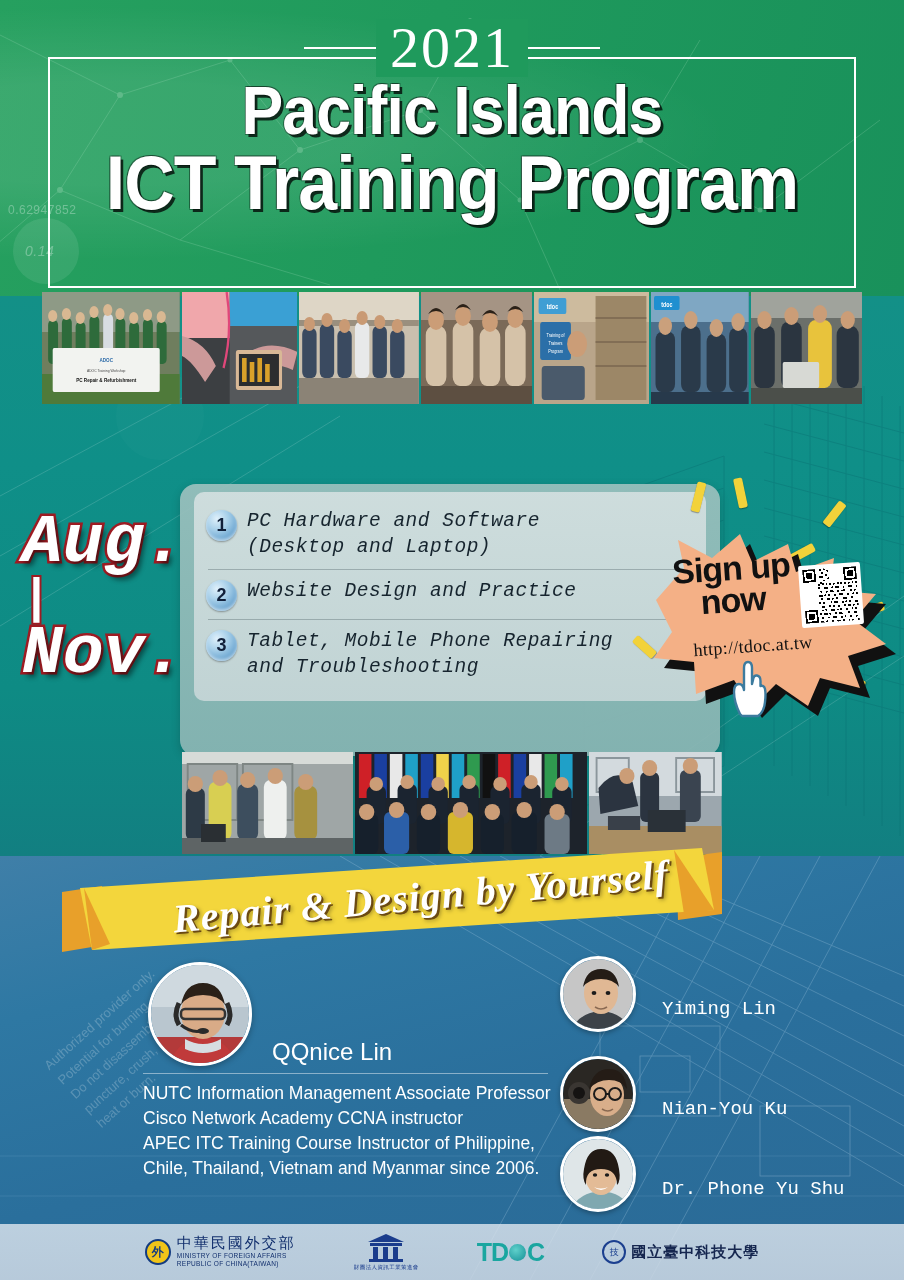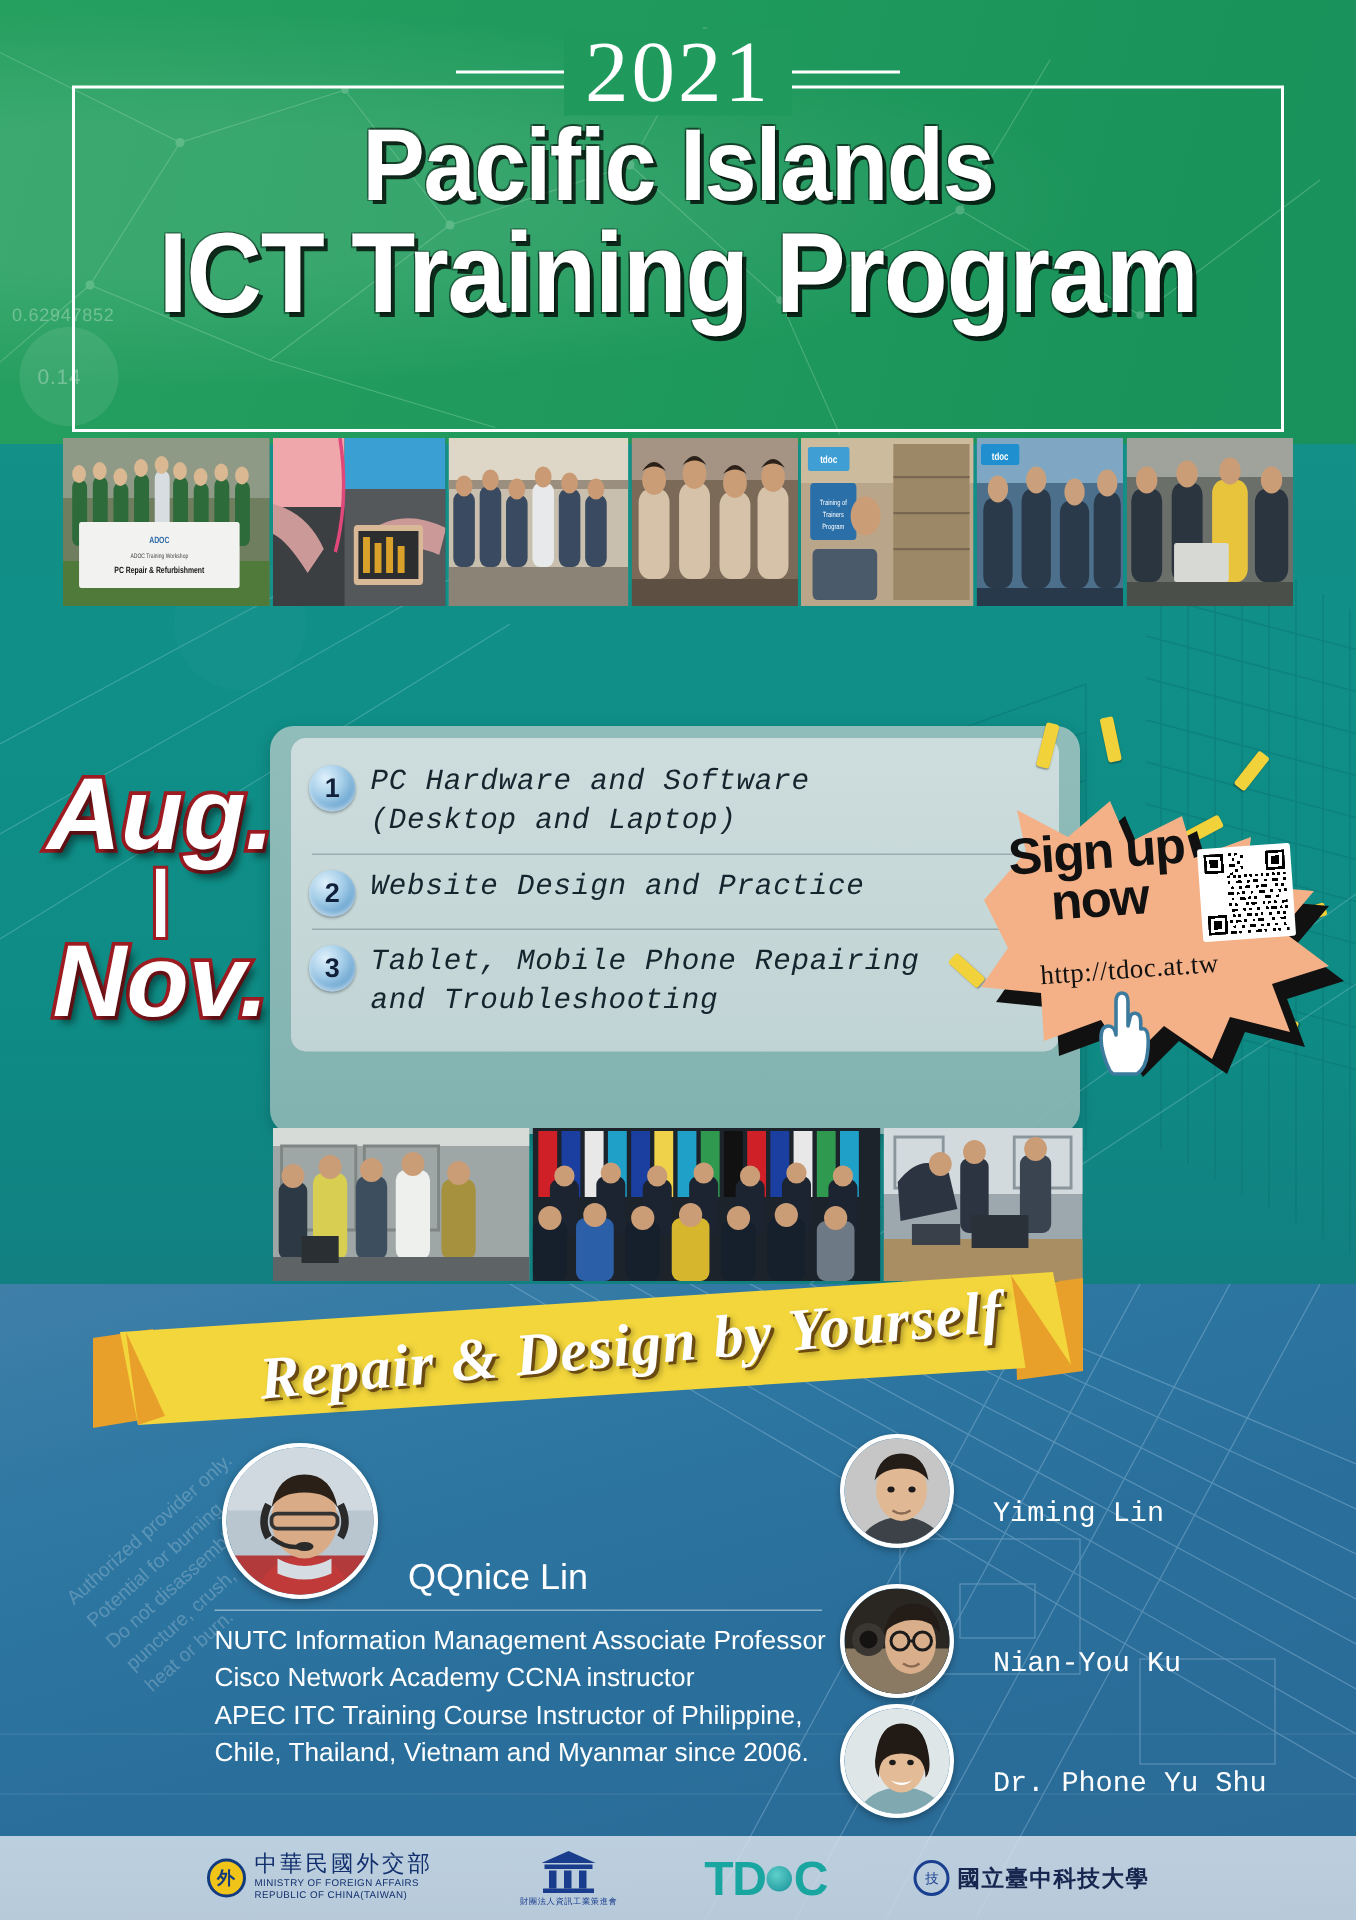--- a/index.html
+++ b/index.html
@@ -35,21 +35,21 @@
   .net { position:absolute; inset:0; opacity:.28; }
   .net line { stroke:#bfe9cf; stroke-width:.7; }
   .net circle { fill:#bfe9cf; }
 
   
   .bgnum {
     position:absolute; color:rgba(255,255,255,.30);
     font-family:"Liberation Sans", sans-serif; letter-spacing:.5px;
   }
   .bgnum.n1 { left:8px;  top:203px; font-size:12px; }
-  .bgnum.n2 { left:25px; top:243px; font-size:14px; }
+  .bgnum.n2 { left:25px; top:243px; font-size:14px;font-style:italic; }
   .bgblob  { position:absolute; left:13px; top:218px; width:66px; height:66px;
              border-radius:50%; background:rgba(255,255,255,.09); }
 
   
   .arch { position:absolute; left:0; top:296px; width:904px; height:560px; overflow:hidden; opacity:.55; }
   .arch svg { position:absolute; right:-40px; top:40px; }
   .arch2 { position:absolute; left:0; top:296px; width:904px; height:560px; overflow:hidden; opacity:.18; }
 
   
   .circuit { position:absolute; left:0; top:856px; width:904px; height:424px; overflow:hidden; opacity:.30; }
@@ -108,21 +108,21 @@
   .subtitle {
     position:absolute; left:0; right:0; top:414px; text-align:center;
     font-family:"Liberation Serif", serif;
     font-size:39px; color:#ffffff; letter-spacing:.5px;
     text-shadow:2px 3px 2px rgba(0,0,0,.55);
   }
 
   
   .season {
     position:absolute; left:22px; top:512px; width:170px;
-    text-align:center; font-family:Liberation Sans, sans-serif;
+    font-family:Liberation Mono, monospace;
     line-height:.92;
   }
   .season .sv {
     display:block; font-size:68px; font-weight:bold; color:#ffffff;
     -webkit-text-stroke:5px #9e1b22;
     paint-order:stroke fill;
     text-shadow:4px 5px 5px rgba(0,0,0,.45);
     font-style:italic;
   }
   .season .bar { display:block; font-size:48px; font-weight:bold; color:#ffffff;
@@ -242,21 +242,21 @@
     display:flex; align-items:center; justify-content:center;
     font-size:12px; color:#133b80; font-weight:bold;
   }
   .mofa-cn { font-size:15px; color:#13306e; font-weight:normal; letter-spacing:2px;
              font-family:"Liberation Serif", serif; line-height:1.05; }
   .mofa-en { font-size:6.5px; color:#13306e; letter-spacing:.3px; line-height:1.25;
              font-family:"Liberation Sans", sans-serif; white-space:pre-line; }
   .iii-logo { display:flex; flex-direction:column; align-items:center; }
   .iii-cn { font-size:5.5px; color:#1a3c8c; margin-top:1px; letter-spacing:.4px; }
   .tdoc-logo { font-family:"Liberation Sans", sans-serif; font-weight:bold;
-               font-size:32px; color:#1aa6a0; letter-spacing:-1px; display:flex; align-items:center; }
+               font-size:25px; color:#1aa6a0; letter-spacing:-1px; display:flex; align-items:center; }
   .tdoc-globe { width:17px; height:17px; border-radius:50%;
                 background:radial-gradient(circle at 40% 35%, #5fd0cb, #148f96);
                 display:inline-block; margin:0 1px; }
   .nutc-logo { display:flex; align-items:center; gap:5px; }
   .nutc-seal { width:24px; height:24px; border-radius:50%; border:2px solid #1b3f8f;
                display:flex; align-items:center; justify-content:center;
                font-size:9px; color:#1b3f8f; }
   .nutc-cn { font-family:"Liberation Serif", serif; font-size:15px; color:#15264f;
              letter-spacing:1px; font-weight:bold; }
 </style>

